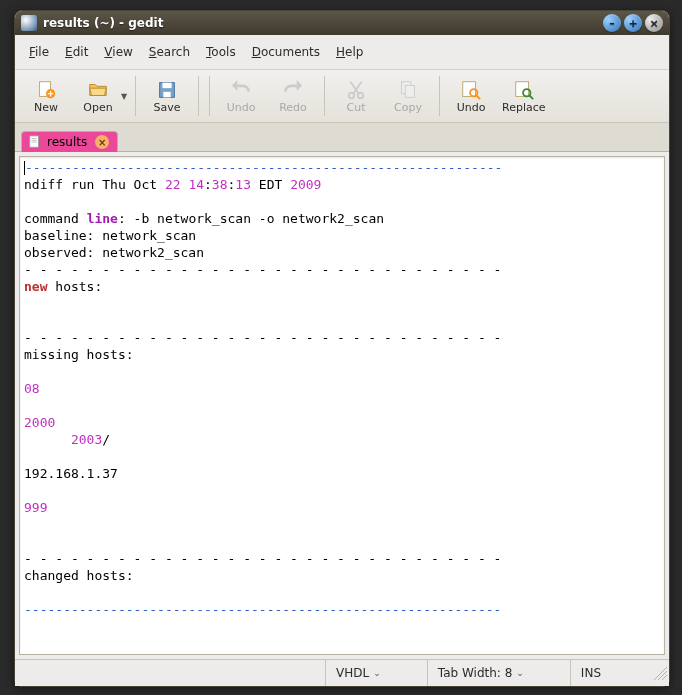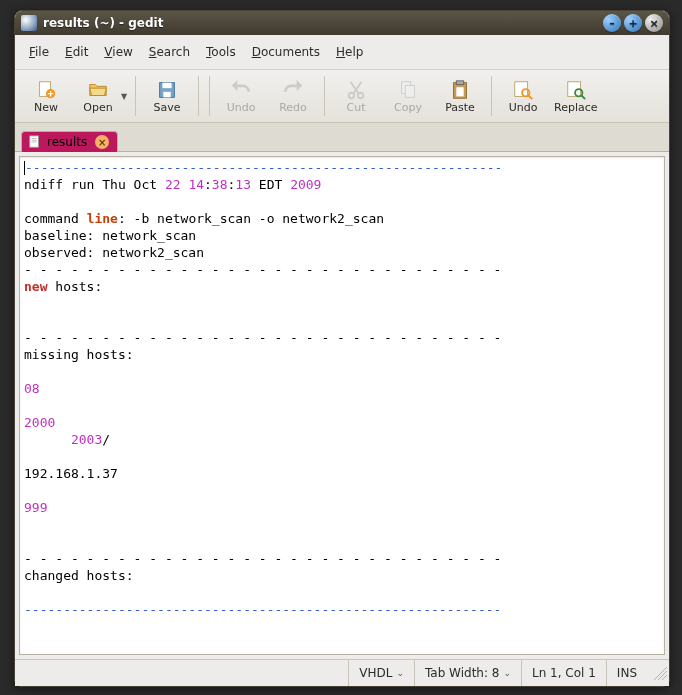--- a/index.html
+++ b/index.html
@@ -101,21 +101,21 @@
     height: 28px;
     background: #dedbd2;
     border-bottom: 1px solid #b7b2a4;
     display: flex;
     align-items: flex-end;
     padding: 0 6px;
   }
   .tab {
     display: flex;
     align-items: center;
-    background: #be185d;
+    background: #ec4899;
     border: 1px solid #b7b2a4;
     border-bottom: none;
     border-radius: 4px 4px 0 0;
     padding: 3px 8px 3px 6px;
     font-size: 12px;
     position: relative;
     top: 1px;
     cursor: pointer;
     margin-top: 36px;
   }
@@ -138,31 +138,32 @@
     font-size: 13px;
     line-height: 17px;
     white-space: pre;
     color: #000;
     position: relative;
   }
   .editor .cursor {
     display:inline-block; width:1px; height:14px; background:#000; vertical-align:text-bottom;
   }
   .hl-blue  { color: #3060c0; }
-  .hl-teal  { color: #c2410c; font-weight: bold; }
+  .hl-teal  { color: #a21caf; font-weight: bold; }
   .hl-mag   { color: #c030c0; text-align: right; }
   .hl-red   { color: #c03030; font-weight: bold;}
   .statusbar {
     height: 26px;
     background: #edeceb;
     border-top: 1px solid #c9c4b8;
     display: flex;
     align-items: center;
     font-size: 12px;
     color: #2c2c2c;
+    gap: 36px;
   }
   .statusbar .cell {
     padding: 0 10px;
     height: 100%;
     display: flex; align-items:center;
     border-left: 1px solid #c9c4b8;
   }
   .statusbar .spacer { flex: 1; }
   .statusbar .dd-ind { margin-left:4px; font-size:9px; color:#555;}
   .resize-grip {
@@ -246,28 +247,20 @@
           <path d="M9 16L18 3M15 16L6 3" stroke="#ccc" stroke-width="2"></path>
         </svg>
       <span>Cut</span>
     </div>
     <div class="tool-btn disabled">
       <svg viewBox="0 0 24 24">
           <rect x="5" y="3" width="10" height="13" fill="#eee" stroke="#ccc"></rect>
           <rect x="9" y="7" width="10" height="13" fill="#eee" stroke="#ccc"></rect>
         </svg>
       <span>Copy</span>
-    </div>
-    <div class="tool-btn">
-      <svg viewBox="0 0 24 24">
-          <rect x="5" y="4" width="14" height="17" fill="#c89a5a" stroke="#8a6a2a"></rect>
-          <rect x="8" y="2" width="8" height="4" fill="#aaa" stroke="#666"></rect>
-          <rect x="8" y="9" width="8" height="10" fill="#fff"></rect>
-        </svg>
-      <span>Paste</span>
     </div>
     <div class="tool-sep"></div>
     <div class="tool-btn">
       <svg viewBox="0 0 24 24">
           <rect x="3" y="3" width="14" height="16" fill="#fff" stroke="#b8a56a"></rect>
           <circle cx="15" cy="15" r="4" fill="none" stroke="#f7941e" stroke-width="2"></circle>
           <path d="M18 18l4 4" stroke="#f7941e" stroke-width="2"></path>
         </svg>
       <span>Undo</span>
     </div>
@@ -327,20 +320,17 @@
     <div class="spacer"></div>
     <div class="cell">
       <span>VHDL</span>
         <span class="dd-ind">⌄</span>
     </div>
     <div class="cell">
       <span>Tab Width: 8</span>
         <span class="dd-ind">⌄</span>
     </div>
     <div class="cell">
-      <span>Ln 1, Col 1</span>
-    </div>
-    <div class="cell">
       <span>INS</span>
     </div>
     <div class="resize-grip"></div>
   </div>
 </div>
 
 </body></html>

